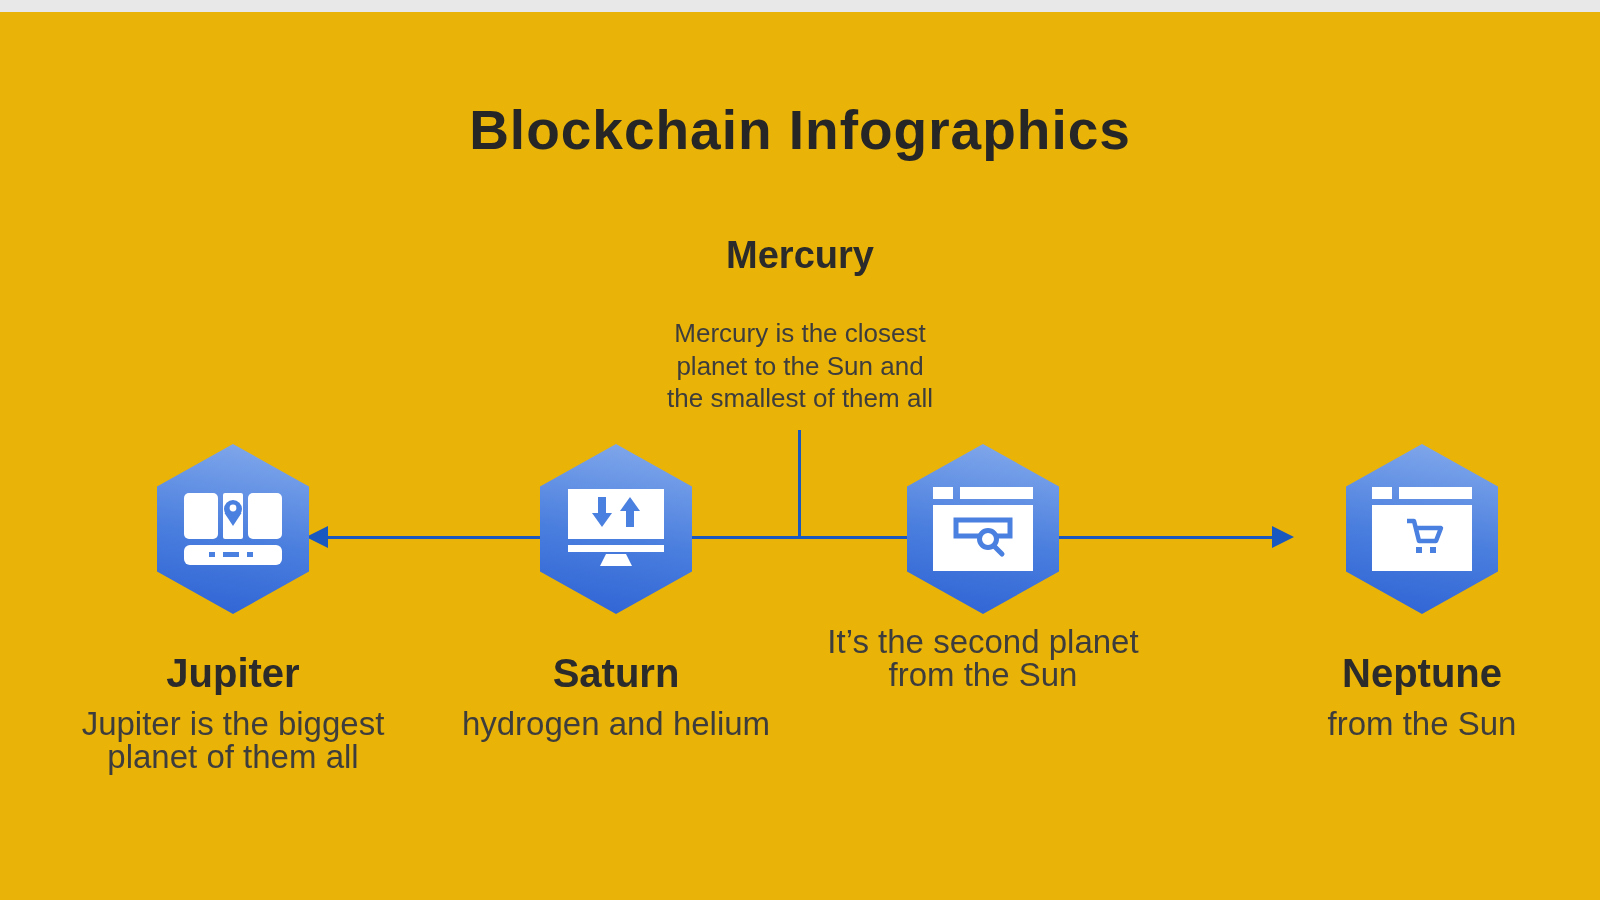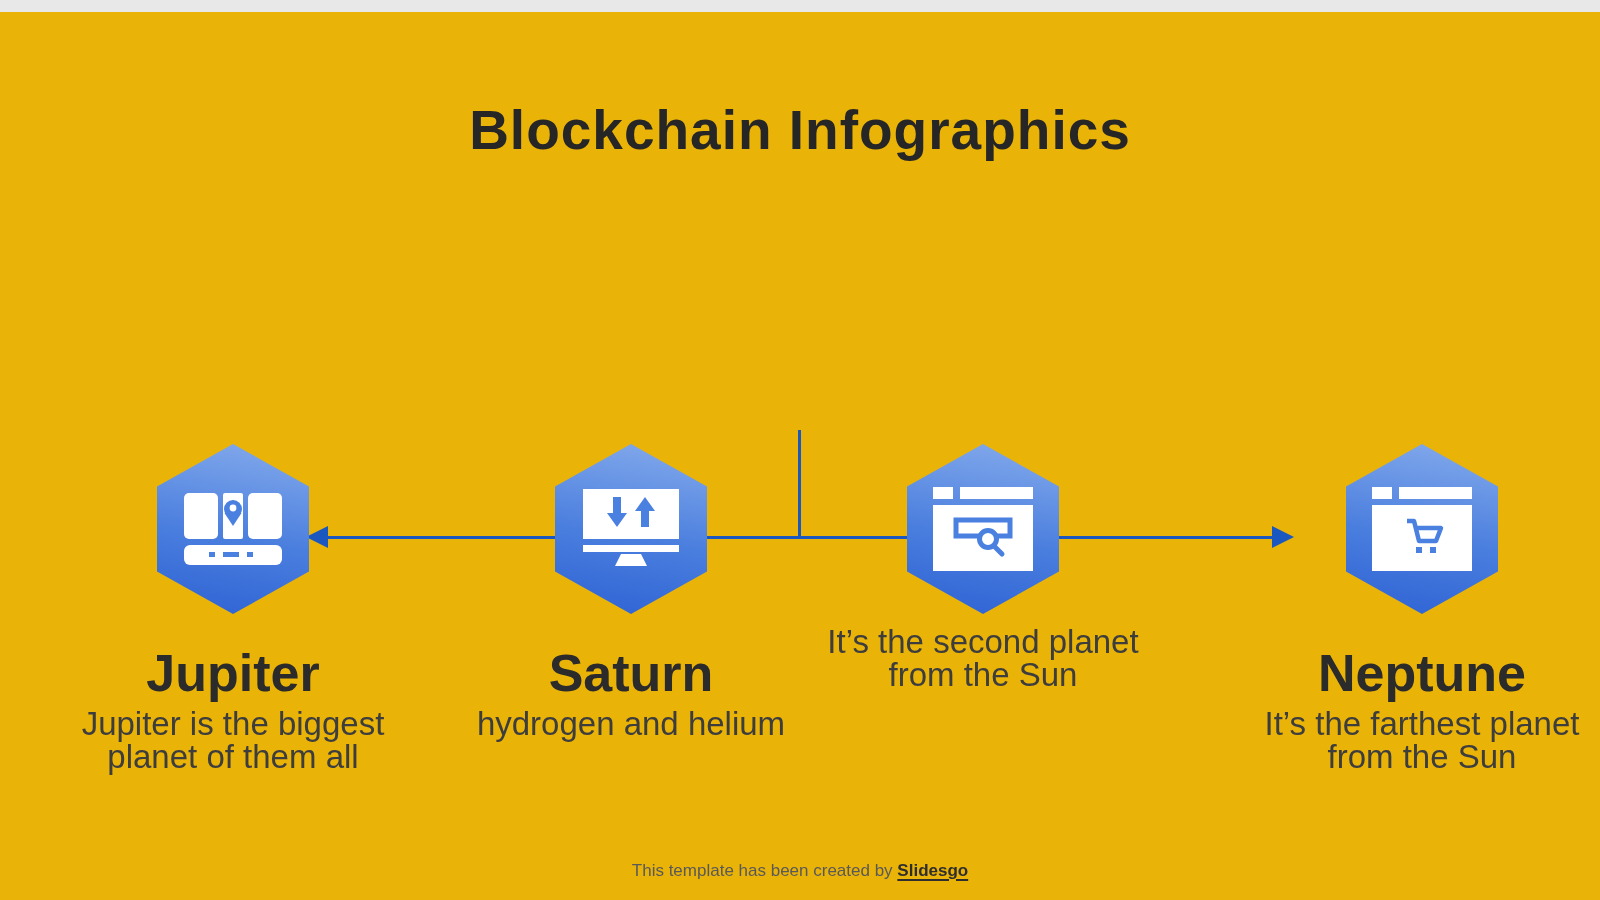--- a/index.html
+++ b/index.html
@@ -24,49 +24,57 @@
     border-right:22px solid #1a57be;
   }
   .arrow-right{
     position:absolute;left:1272px;top:514px;width:0;height:0;z-index:1;
     border-top:11px solid transparent;border-bottom:11px solid transparent;
     border-left:22px solid #1a57be;
   }
   
   .node{position:absolute;top:432px;width:340px;text-align:center;z-index:2;}
   .node-jupiter{left:63px;}
-  .node-saturn{left:461px;}
+  .node-saturn{left:446px;}
   .node-venus{left:813px;}
   .node-neptune{left:1252px;}
   .hexagon{
     width:152px;height:170px;margin:0 auto;
     background:linear-gradient(190deg,#85abec 0%,#4a7ede 55%,#2d62d4 100%);
     clip-path:polygon(50% 0%,100% 25%,100% 75%,50% 100%,0% 75%,0% 25%);
     display:flex;align-items:center;justify-content:center;
   }
-  .node-title{margin-top:36px;font-size:52px;font-weight:bold;color:#2b2b2b;line-height:46px;}
+  .node-title{margin-top:36px;font-size:40px;font-weight:bold;color:#2b2b2b;line-height:46px;}
   .node-desc{margin-top:12px;font-size:33px;line-height:32.5px;color:#3d3d3d;}
   
   .footer{
     position:absolute;top:849px;left:0;width:1600px;text-align:center;
     font-size:17px;color:#595959;
   }
   .footer a{
     color:#2e2e2e;font-weight:bold;text-decoration:underline;
     text-decoration-thickness:2px;text-underline-offset:3px;
   }
   .icon-svg{display:block;}
 </style>
 </head>
 <body>
 
 <div class="slide">
 
   <div class="title">Blockchain Infographics</div>
 
+  <div class="center-block">
+    <div class="center-title">Mercury</div>
+    <div class="center-desc">
+      <div>Mercury is the closest</div>
+      <div>planet to the Sun and</div>
+      <div>the smallest of them all</div>
+    </div>
+  </div>
 
   <div class="v-line"></div>
   <div class="h-line"></div>
   <div class="arrow-left"></div>
   <div class="arrow-right"></div>
 
   <div class="node node-jupiter">
     <div class="hexagon">
       <svg class="icon-svg" width="98" height="72" viewBox="0 0 98 72">
         <rect x="0" y="0" width="34" height="46" rx="5" fill="#ffffff"></rect>
@@ -129,22 +137,18 @@
         <rect x="0" y="0" width="20" height="12" fill="#ffffff"></rect>
         <rect x="27" y="0" width="73" height="12" fill="#ffffff"></rect>
         <rect x="0" y="18" width="100" height="66" fill="#ffffff"></rect>
         <path d="M35,34 h7 l5,20 h17 l5,-13 h-25" fill="none" stroke="#4a80e0" stroke-width="4.5" stroke-linejoin="round"></path>
         <rect x="44" y="60" width="6" height="6" fill="#4a80e0"></rect>
         <rect x="58" y="60" width="6" height="6" fill="#4a80e0"></rect>
       </svg>
     </div>
     <div class="node-title">Neptune</div>
     <div class="node-desc">
-      <div>It’s the farthest planet</div>
       <div>from the Sun</div>
     </div>
   </div>
 
-  <div class="footer">
-    <span>This template has been created by </span><a href="#">Slidesgo</a>
-  </div>
 
 </div>
 
 </body></html>

